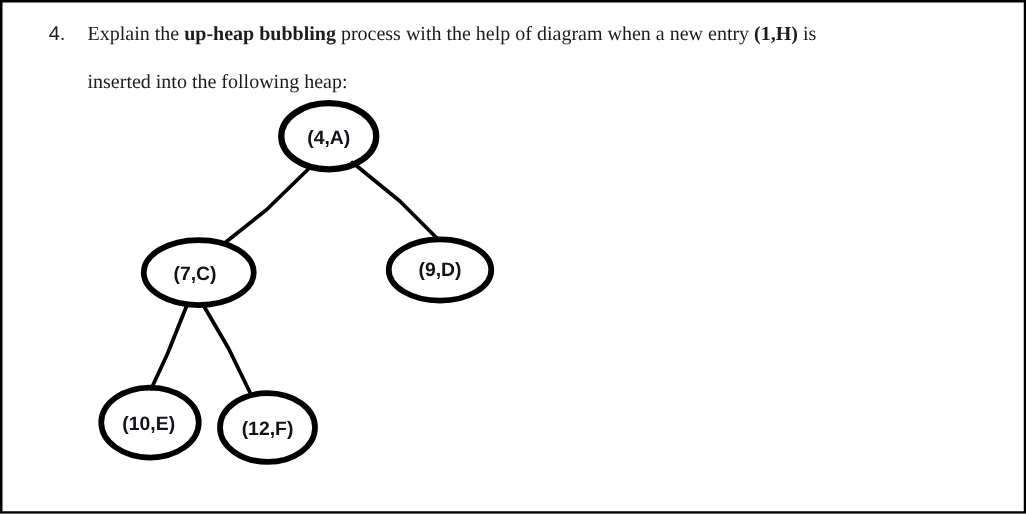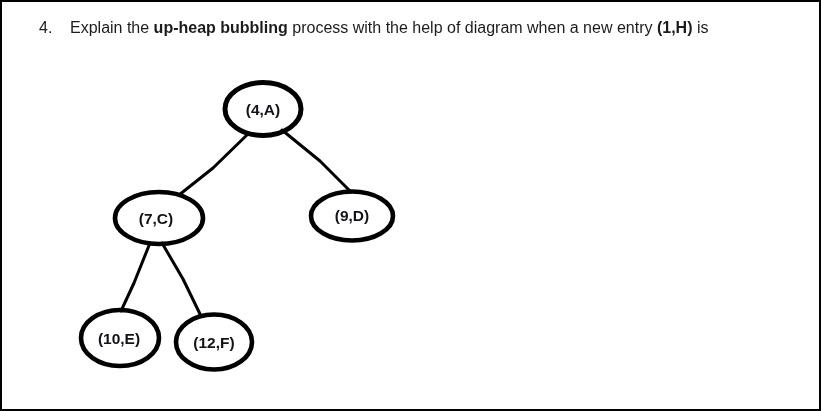--- a/index.html
+++ b/index.html
@@ -21,21 +21,21 @@
     display: flex;
     align-items: flex-start;
     color: #1c1c1c;
     font-size: 16px;
     line-height: 38px;
   }
   .qnum {
     width: 31px;
     flex-shrink: 0;
   }
-  .qtext { flex: 1; }
+  .qtext { flex: 1; font-family: Liberation Serif, serif; }
   .qline1 { white-space: nowrap; }
   .question b { font-weight: 700; }
   svg.tree {
     position: absolute;
     left: 0;
     top: 0;
     width: 821px;
     height: 411px;
   }
   .node-ellipse {
@@ -61,20 +61,21 @@
 </style>
 </head>
 <body>
 
 <div class="page">
 
   <div class="question">
     <span class="qnum">4.</span>
     <div class="qtext">
       <div class="qline1"><span>Explain the </span><b>up-heap bubbling</b><span> process with the help of diagram when a new entry </span><b>(1,H)</b><span> is</span></div>
+      <div class="qline2">inserted into the following heap:</div>
     </div>
   </div>
 
   <svg class="tree" viewBox="0 0 821 411" xmlns="http://www.w3.org/2000/svg">
 
     <polyline class="edge" points="247,131 211,166 177,193"></polyline>
     <polyline class="edge" points="280,128 318,159 349,190"></polyline>
     <polyline class="edge" points="148,241 132,281 119,309"></polyline>
     <polyline class="edge" points="160,241 181,277 198,312"></polyline>
 

